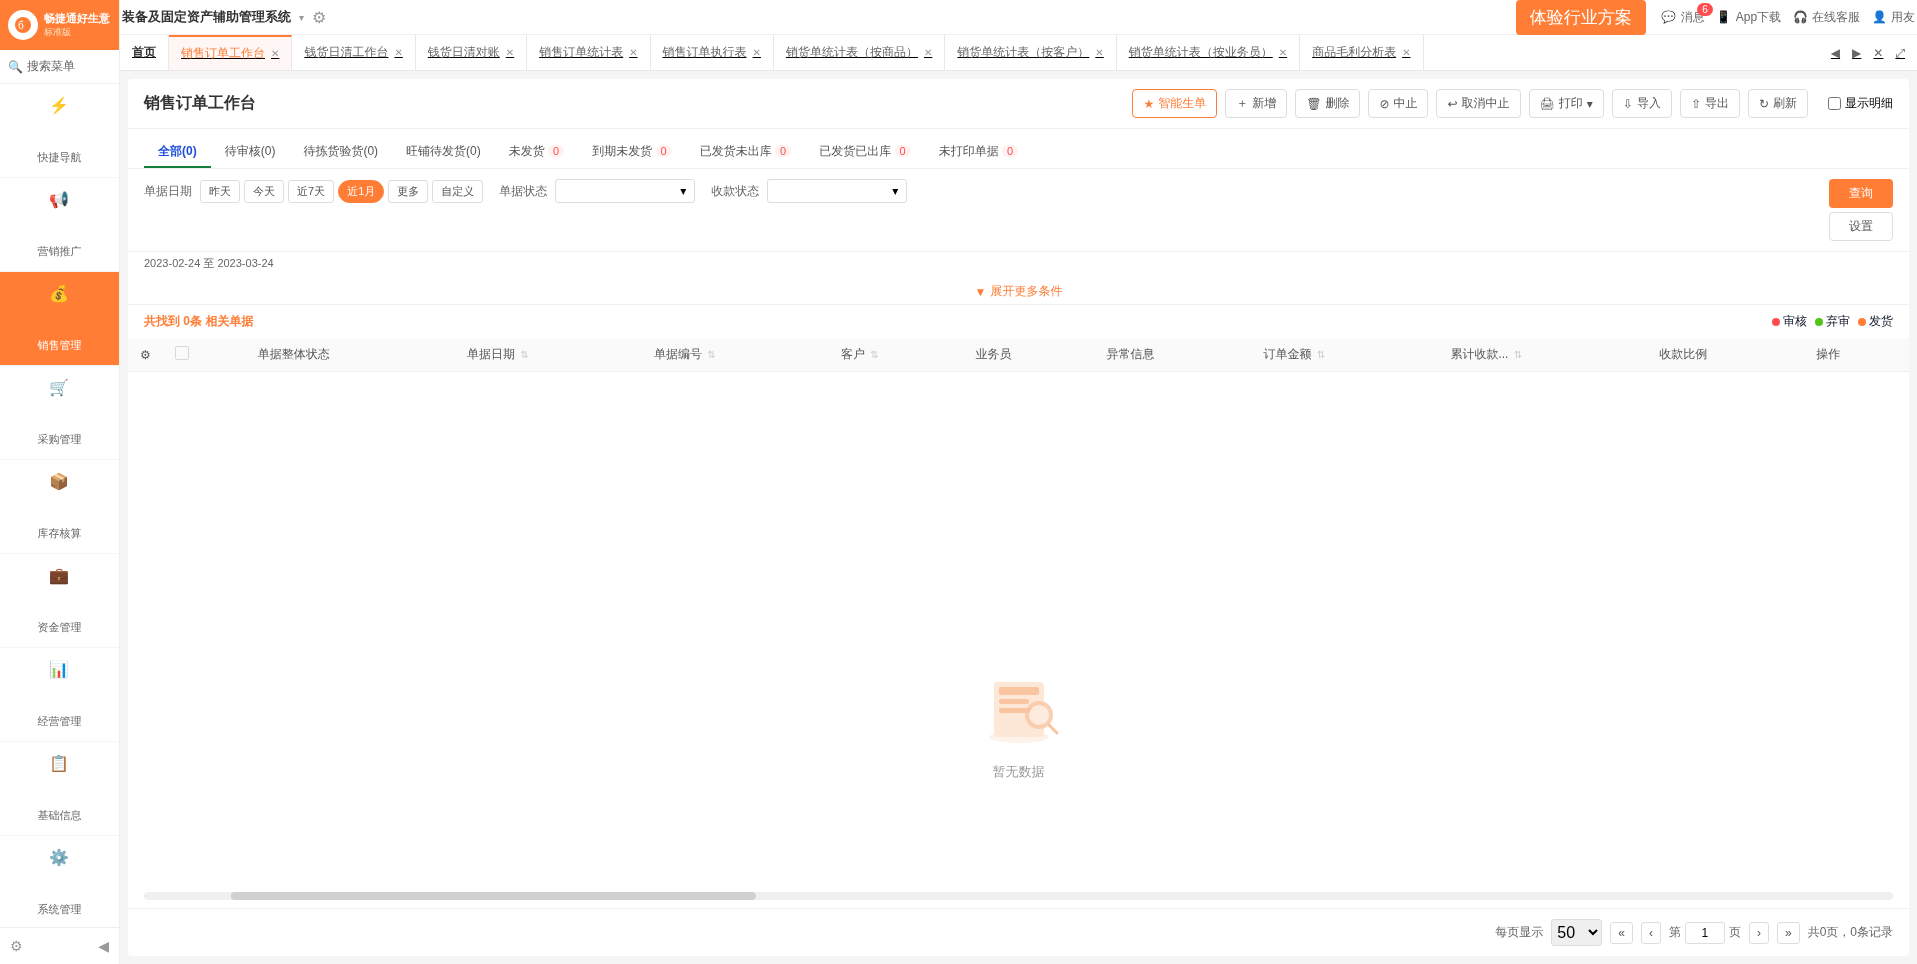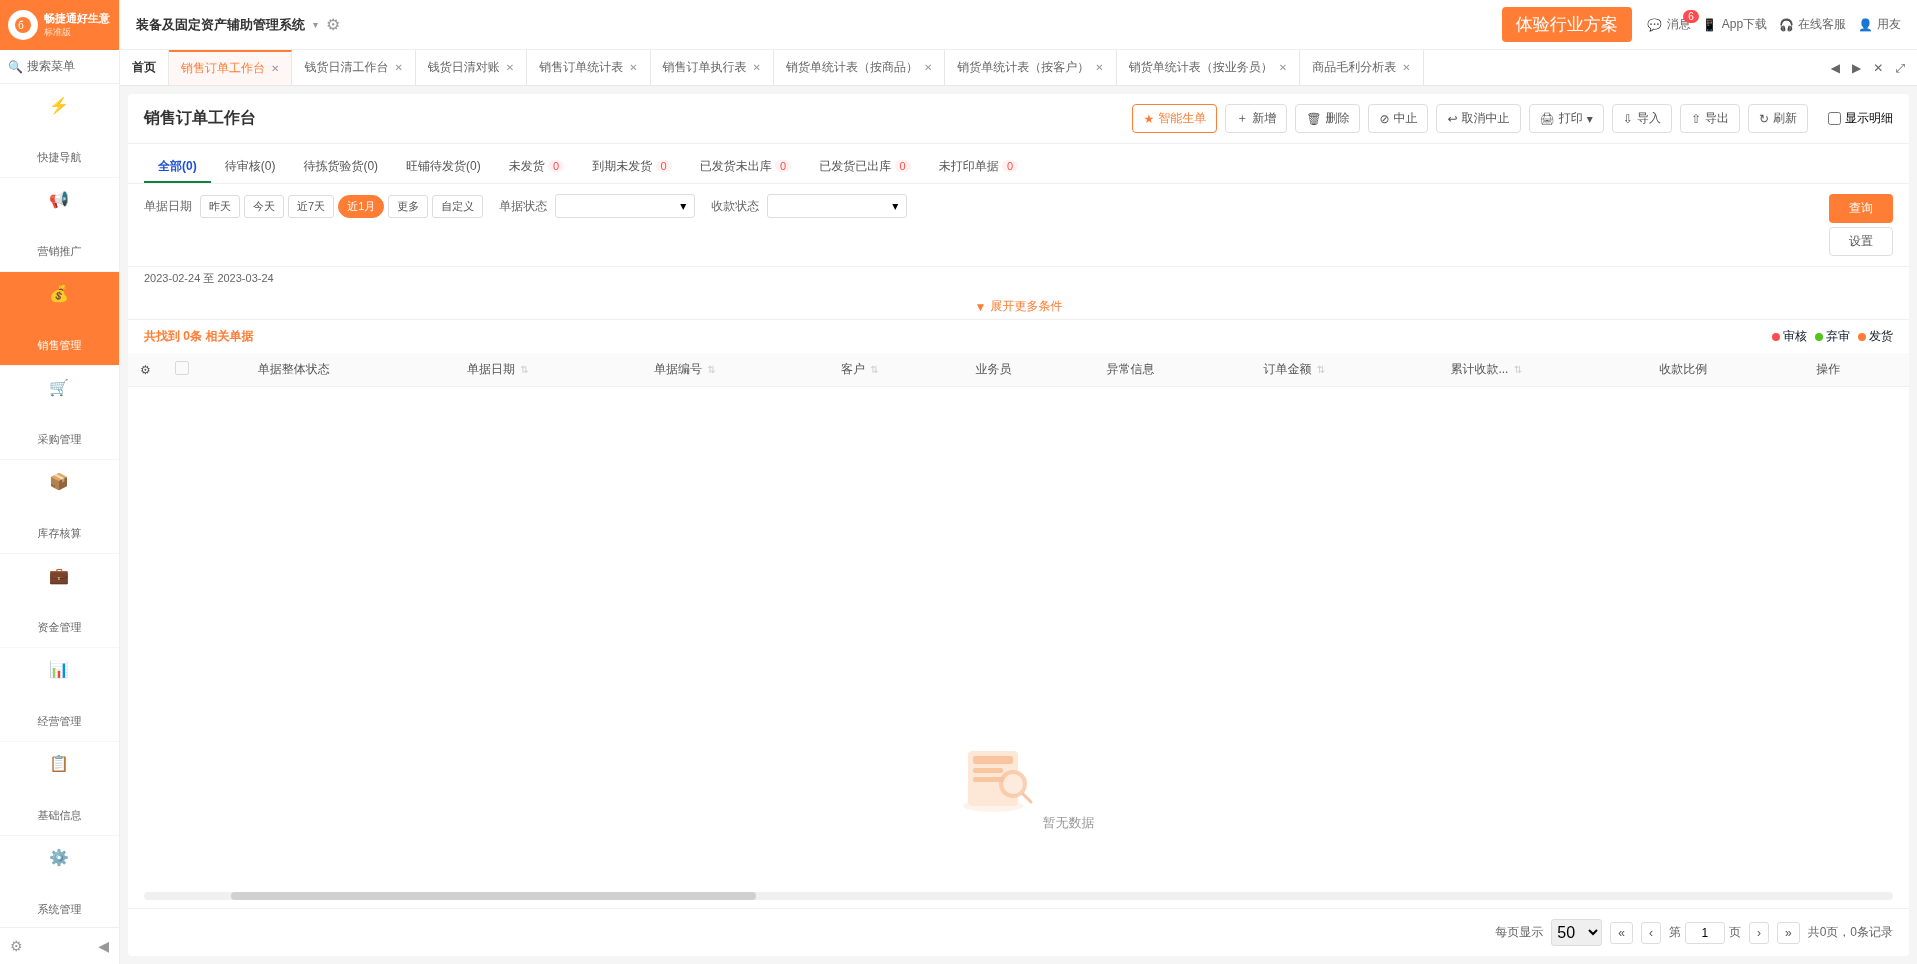--- a/index.html
+++ b/index.html
@@ -18,33 +18,33 @@
     .sidebar-item.active { background: #ff7d35; color: #fff; }
     .sidebar-item .icon { font-size: 16px; }
     .sidebar-item .label { font-size: 11px; text-align: center; margin-top: 31px; }
     .sidebar-bottom { padding: 10px; display: flex; justify-content: space-between; border-top: 1px solid #eee; }
     .sidebar-bottom-icon { color: #999; cursor: pointer; font-size: 14px; }
 
     
     .main { flex: 1; display: flex; flex-direction: column; overflow: hidden; }
 
     
-    .top-header { height: 50px; background: #fff; border-bottom: 1px solid #eee; display: flex; align-items: center; padding: 0 16px; gap: 12px; }
+    .top-header { height: 35px; background: #fff; border-bottom: 1px solid #eee; display: flex; align-items: center; padding: 0 2px; gap: 12px; }
     .top-header-title { font-size: 13px; color: #333; flex: 1; display: flex; align-items: center; gap: 8px; }
     .top-header-title .system-name { font-weight: bold; }
     .header-actions { display: flex; align-items: center; gap: 16px; }
     .header-btn-industry { background: #ff7d35; color: #fff; border: none; padding: 6px 14px; border-radius: 4px; cursor: pointer; font-size: 17px; }
     .header-icon-group { display: flex; align-items: center; gap: 12px; color: #666; }
     .header-icon-item { display: flex; align-items: center; gap: 4px; cursor: pointer; font-size: 12px; position: relative; }
     .badge { background: #ff4d4f; color: #fff; border-radius: 10px; padding: 1px 5px; font-size: 10px; position: absolute; top: -6px; right: -8px; }
     .gear-icon { color: #999; cursor: pointer; font-size: 16px; }
     .dropdown-arrow { color: #999; font-size: 10px; }
 
     
-    .tab-bar { background: #fff; border-bottom: 1px solid #e8e8e8; display: flex; align-items: center; padding: 0; overflow: hidden; height: 36px; }
+    .tab-bar { background: #fff; border-bottom: 1px solid #e8e8e8; display: flex; align-items: center; padding: 0; overflow: hidden; height: 36px; text-decoration: underline; }
     .tab-item { display: flex; align-items: center; padding: 0 12px; height: 36px; border-right: 1px solid #e8e8e8; cursor: pointer; white-space: nowrap; font-size: 12px; color: #666; gap: 6px; flex-shrink: 0; }
     .tab-item.active { background: #fff7f5; color: #ff7d35; border-top: 2px solid #ff7d35; }
     .tab-item.home { background: #fff; font-weight: bold; color: #333; }
     .tab-close { color: #999; font-size: 10px; cursor: pointer; }
     .tab-bar-end { display: flex; align-items: center; padding: 0 8px; gap: 4px; margin-left: auto; }
     .tab-bar-end span { cursor: pointer; color: #666; padding: 2px 4px; }
 
     
     .content { flex: 1; display: flex; flex-direction: column; overflow: hidden; background: #f5f5f5; padding: 0; }
     .content-inner { flex: 1; display: flex; flex-direction: column; background: #fff; margin: 8px; border-radius: 4px; overflow: hidden; }
@@ -87,21 +87,21 @@
     
     .data-table { width: 100%; overflow-x: auto; flex: 1; }
     table { width: 100%; border-collapse: collapse; font-size: 12px; }
     thead tr { background: #fafafa; }
     th { padding: 8px 12px; text-align: left; color: #555; font-weight: normal; border-bottom: 1px solid #f0f0f0; white-space: nowrap; }
     th .sort-icon { color: #ccc; margin-left: 2px; font-size: 10px; }
     .th-checkbox { width: 30px; }
     .checkbox { width: 14px; height: 14px; border: 1px solid #d9d9d9; border-radius: 2px; cursor: pointer; display: inline-block; }
 
     
-    .empty-state { flex: 1; display: flex; flex-direction: row; align-items: flex-end; justify-content: center; padding: 60px; }
+    .empty-state { flex: 1; display: flex; flex-direction: column; align-items: center; justify-content: center; padding: 60px; }
     .empty-icon { width: 100px; height: 80px; margin-bottom: 16px; }
     .empty-text { color: #999; font-size: 13px; }
 
     
     .pagination { display: flex; align-items: center; justify-content: flex-end; padding: 10px 16px; border-top: 1px solid #f0f0f0; gap: 8px; }
     .pagination-label { color: #666; font-size: 12px; }
     .pagination-select { border: 1px solid #ddd; padding: 3px 1px; border-radius: 3px; font-size: 16px; }
     .pagination-btn { padding: 3px 7px; border: 1px solid #ddd; border-radius: 3px; cursor: pointer; background: #fff; color: #555; font-size: 12px; }
     .pagination-btn:disabled { color: #ccc; cursor: not-allowed; }
     .pagination-info { color: #666; font-size: 12px; display: flex; align-items: center; gap: 4px; }

